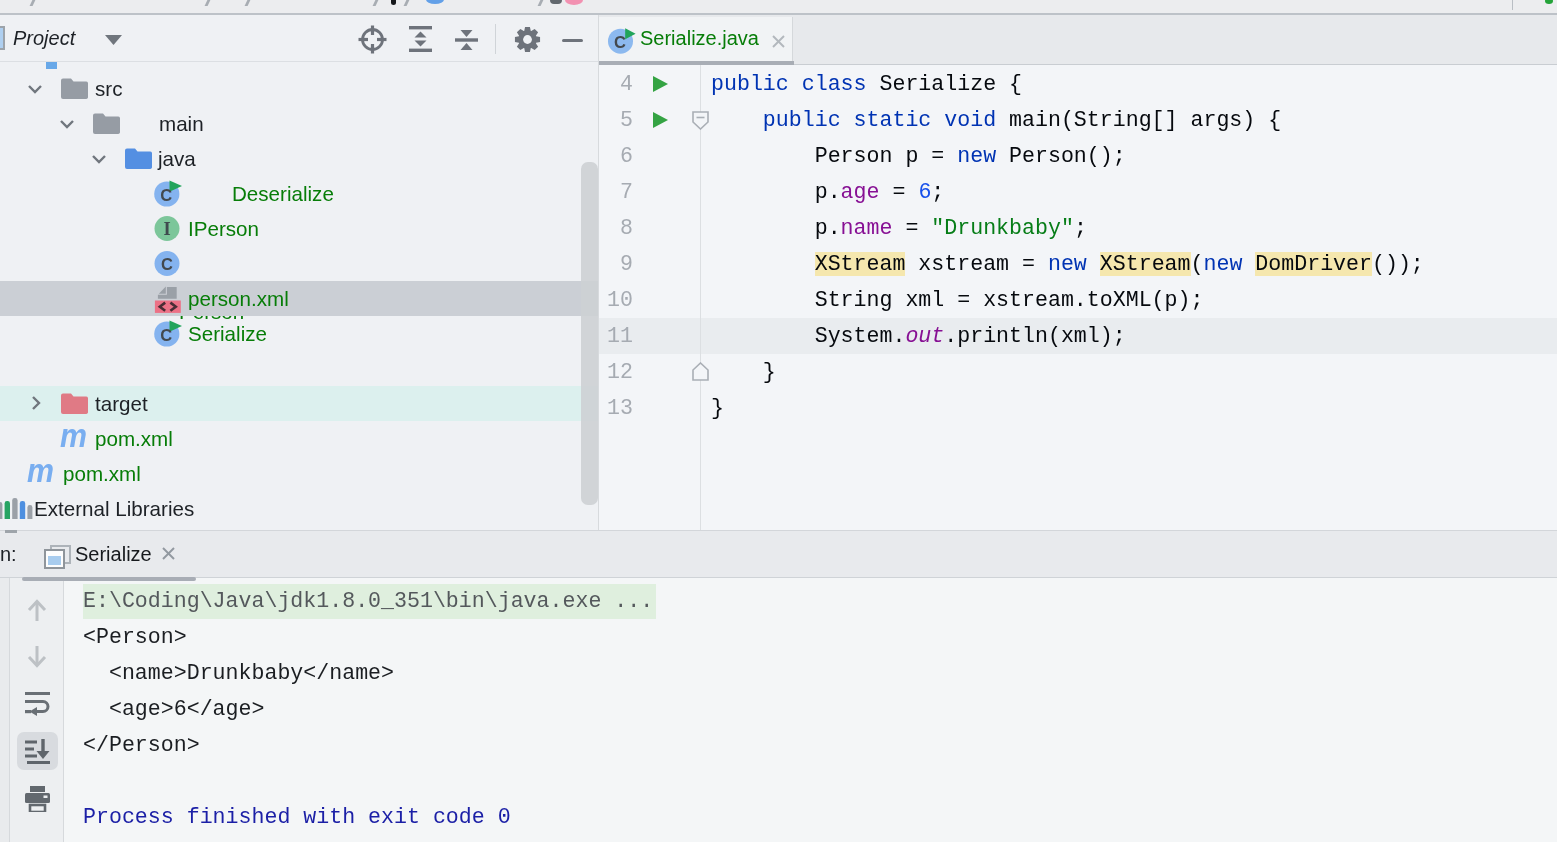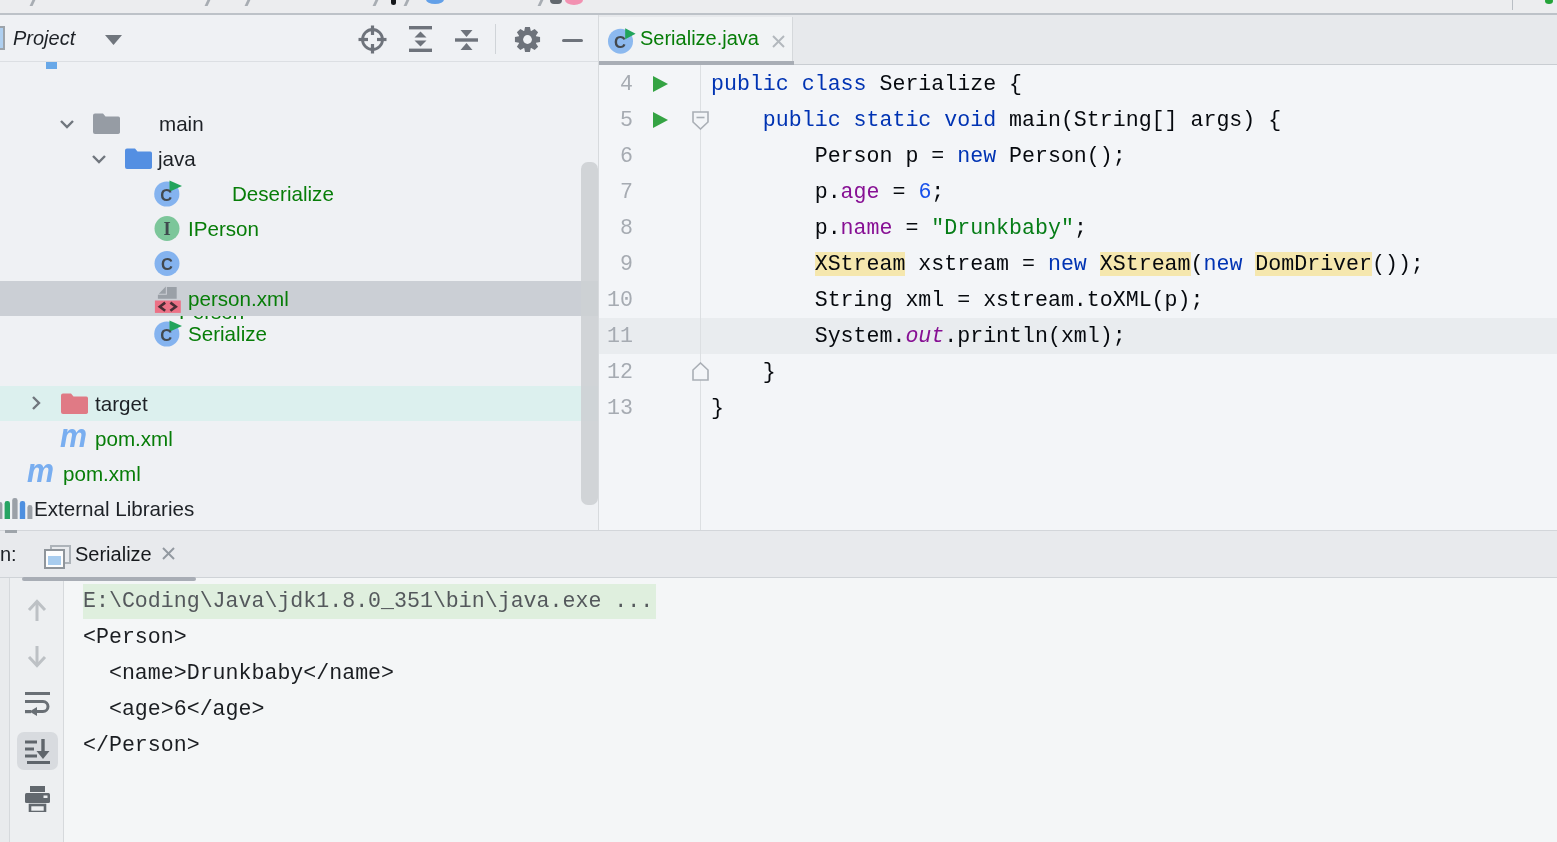--- a/index.html
+++ b/index.html
@@ -62,20 +62,29 @@
     <svg class="abs" style="left:514px;top:11px;" width="27" height="27" viewBox="0 0 27 27">
       <path d="M22.09,10.2 L26.06,11.06 L26.06,15.94 L22.09,16.8 L21.9,17.24 L24.11,20.66 L20.66,24.11 L17.24,21.9 L16.8,22.09 L15.94,26.06 L11.06,26.06 L10.2,22.09 L9.76,21.9 L6.34,24.11 L2.89,20.66 L5.1,17.24 L4.91,16.8 L0.94,15.94 L0.94,11.06 L4.91,10.2 L5.1,9.76 L2.89,6.34 L6.34,2.89 L9.76,5.1 L10.2,4.91 L11.06,0.94 L15.94,0.94 L16.8,4.91 L17.24,5.1 L20.66,2.89 L24.11,6.34 L21.9,9.76 Z" fill="#6E737B"></path>
       <circle cx="13.5" cy="13.5" r="4.4" fill="#EFF1F4"></circle>
     </svg>
 
     <div class="abs" style="left:562px;top:23.5px;width:21px;height:3.4px;background:#6E737B;border-radius:2px;"></div>
   </div>
 
   <div class="abs" style="left:46px;top:47px;width:11px;height:7px;background:#68A8E8;"></div>
 
+  <div class="row" style="left:0;top:56px;width:598px;">
+    <svg class="abs" style="left:28px;top:14px;" width="14" height="9" viewBox="0 0 14 9">
+        <polyline points="1,1 7,7 13,1" fill="none" stroke="#70767D" stroke-width="2.4"></polyline>
+      </svg>
+    <svg class="abs" style="left:61px;top:7px;" width="27" height="21" viewBox="0 0 27 21">
+        <path d="M0,2.5 a2,2 0 0 1 2,-2 h8 l2.5,3 h12 a2,2 0 0 1 2.5,2 v13 a2,2 0 0 1 -2,2.5 h-23 a2,2 0 0 1 -2,-2 z" fill="#969CA4"></path>
+      </svg>
+    <div class="abs" style="left:95px;top:0;">src</div>
+  </div>
 
   <div class="row" style="left:0;top:91px;width:598px;">
     <svg class="abs" style="left:60px;top:14px;" width="14" height="9" viewBox="0 0 14 9">
         <polyline points="1,1 7,7 13,1" fill="none" stroke="#70767D" stroke-width="2.4"></polyline>
       </svg>
     <svg class="abs" style="left:93px;top:7px;" width="27" height="21" viewBox="0 0 27 21">
         <path d="M0,2.5 a2,2 0 0 1 2,-2 h8 l2.5,3 h12 a2,2 0 0 1 2.5,2 v13 a2,2 0 0 1 -2,2.5 h-23 a2,2 0 0 1 -2,-2 z" fill="#969CA4"></path>
       </svg>
     <div class="abs" style="left:127px;top:0;margin-left:32px;">main</div>
   </div>
@@ -286,14 +295,14 @@
     <rect x="6" y="19" width="15" height="7" fill="none" stroke="#62686E" stroke-width="2.6"></rect>
   </svg>
 
   <div class="abs" style="left:83px;top:54px;width:573px;height:35px;background:#DFEFDE;"></div>
   <div class="mono abs" style="left:83px;top:53px;line-height:36px;color:#1B1E22;"><span style="color:#54585C">E:\Coding\Java\jdk1.8.0_351\bin\java.exe ...</span>
 &lt;Person&gt;
   &lt;name&gt;Drunkbaby&lt;/name&gt;
   &lt;age&gt;6&lt;/age&gt;
 &lt;/Person&gt;
 
+<span style="color:#1B1FA6">Process finished with exit code 0</span></div>
 </div>
-</div>
 
 </body></html>

